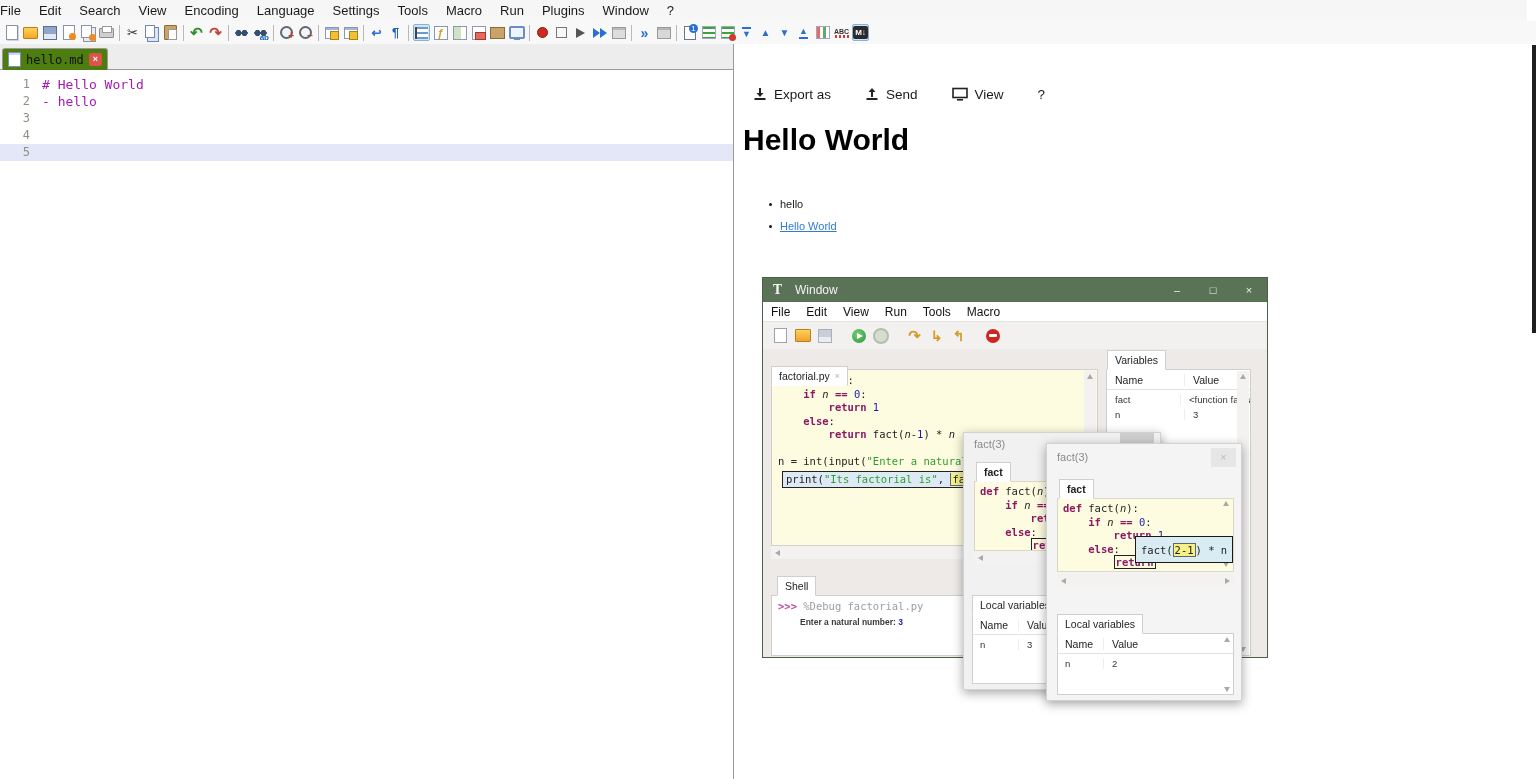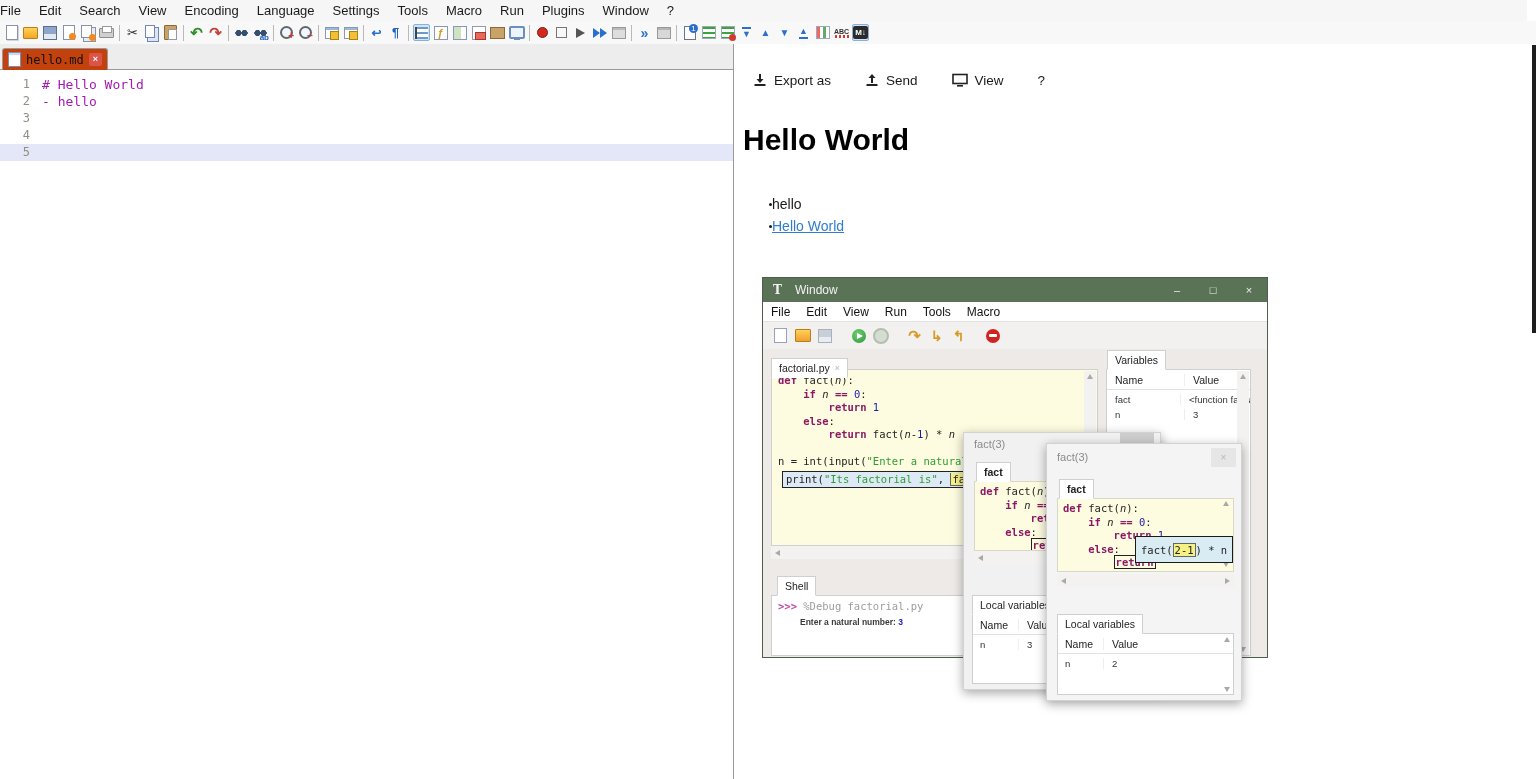--- a/index.html
+++ b/index.html
@@ -66,44 +66,44 @@
   .ic-nav-down::before{content:"▼";color:#2a6fd0;font-size:10px}
   .ic-nav-last::before{content:"▲";color:#2a6fd0;font-size:9px;border-bottom:2px solid #2a6fd0;line-height:9px;padding-bottom:1px}
   .ic-compare-results::before{content:"";width:12px;height:11px;border:1px solid #9ab;background:linear-gradient(90deg,#e66 0 3px,#fff 3px 6px,#6a6 6px 9px,#fff 9px)}
   .ic-spell-check{flex-direction:column}
   .ic-spell-check::before{content:"ABC";font-size:7px;font-weight:bold;color:#333}
   .ic-spell-check::after{content:"";width:14px;height:3px;background:repeating-linear-gradient(90deg,#d03a30 0 2px,transparent 2px 4px)}
   .ic-markdown-viewer::before{content:"M↓";font-size:8px;font-weight:bold;color:#fff;background:#2b2b2b;padding:2px;border-radius:2px}
 
   
   .npp-tabbar{left:0;top:44px;width:733px;height:26px;background:#ededed;border-bottom:1px solid #9a9a9a;box-sizing:border-box}
-  .npp-tab{position:absolute;left:2px;top:4px;height:21px;display:flex;align-items:center;gap:5px;background:#c2410c;border:1px solid #9a9a9a;border-bottom:none;border-radius:3px 3px 0 0;padding:0 5px}
+  .npp-tab{position:absolute;left:2px;top:4px;height:21px;display:flex;align-items:center;gap:5px;background:#4d7c0f;border:1px solid #9a9a9a;border-bottom:none;border-radius:3px 3px 0 0;padding:0 5px}
   .docicon{width:11px;height:13px;background:#fff;border:1px solid #7a8fb3;box-shadow:inset 0 2px 0 #cfd8ea}
   .npp-tab .lbl{font-size:12px;font-family:"DejaVu Sans Mono",monospace;color:#111}
   .tabclose{width:13px;height:13px;background:#dc5348;color:#fff;font-size:9px;line-height:13px;text-align:center;border-radius:2px;font-weight:bold}
 
   
   .npp-editor{left:0;top:70px;width:733px;height:709px;background:#fff;font-family:"DejaVu Sans Mono",monospace;font-size:13px;padding-top:6px;box-sizing:border-box;overflow:hidden}
   .erow{display:flex;height:17px;line-height:17px;align-items:center}
   .erow.current{background:#e4e7f7}
   .lnum{width:30px;text-align:right;padding-right:12px;color:#8f8f83;font-size:12px;flex:0 0 auto}
   .etext{white-space:pre;color:#a21caf}
   .etext .link{text-decoration:underline}
   .caret{display:inline-block;width:1.5px;height:14px;background:#000;vertical-align:middle;margin-right:0.5px}
 
   .vsplit{left:733px;top:44px;width:1px;height:735px;background:#9a9a9a}
 
   
   .mdpanel{left:737px;top:45px;width:799px;height:734px;background:#fff}
   .mdtitle{position:absolute;left:0;top:0;width:100%;height:17px;background:#efefef;border-top:1px solid #4a4a4a;border-bottom:1px solid #4a4a4a;box-sizing:border-box;font-family:"DejaVu Sans Mono",monospace;font-size:11px;color:#111;padding:1px 0 0 3px}
-  .mdtoolbar{position:absolute;left:0;top:19px;width:100%;height:32px;display:flex;align-items:center;gap:34px;padding-left:16px;box-sizing:border-box}
+  .mdtoolbar{position:absolute;left:0;top:33px;width:100%;height:32px;display:flex;align-items:center;gap:34px;padding-left:16px;box-sizing:border-box}
   .mdtb-item{display:flex;align-items:center;gap:7px;font-size:13.5px;color:#1a1a1a}
   .md-h1{position:absolute;left:6px;top:78px;font-size:30px;font-weight:bold;color:#000}
   .md-list{position:absolute;left:32px;top:148px}
-  .md-li{display:flex;align-items:center;gap:0;height:22px;font-size:14px;color:#1a1a1a}
+  .md-li{display:flex;align-items:center;gap:8px;height:22px;font-size:11px;color:#1a1a1a}
   .bullet{width:3px;height:3px;background:#1a1a1a;border-radius:50%}
   .mdlink{color:#2f7cd0;text-decoration:underline}
   .mdscroll{position:absolute;right:0;top:0;width:4px;height:288px;background:#1e1e1e}
 
   
   .thonny{left:25px;top:232px;width:506px;height:420px}
   .twin{position:absolute;left:0;top:0;width:506px;height:381px;background:#edeae7;border:1px solid #4c5f4a;box-sizing:border-box;z-index:1}
   .ttitle{position:absolute;left:0;top:0;width:100%;height:24px;background:#5a7357;display:flex;align-items:center}
   .tlogo{width:13px;height:15px;margin-left:10px;color:#f2f2f2;font-size:12px;font-weight:bold;font-family:"DejaVu Serif",serif}
   .ttitle .txt{color:#f2f2f2;font-size:12px;margin-left:9px}
@@ -330,21 +330,21 @@
           <div class="tic tic-run-script"></div>
           <div class="tic tic-debug-script"></div>
           <div class="tgap"></div>
           <div class="tic tic-step-over"></div>
           <div class="tic tic-step-into"></div>
           <div class="tic tic-step-out"></div>
           <div class="tgap"></div>
           <div class="tic tic-stop"></div>
         </div>
 
-      <div class="ttab" style="left:8px;top:80px;height:20px">
+      <div class="ttab" style="left:8px;top:88px;height:20px">
         <span>factorial.py</span>
         <span class="x">×</span>
       </div>
       <div class="tpane" style="left:8px;top:91px;width:327px;height:177px;background:#fdfce1;padding:4px 6px;overflow:hidden">
         <div class="codearea"><div class="cl"><span class="tk-kw">def</span><span class="tk-pl"> fact(</span><span class="tk-it">n</span><span class="tk-pl">):</span></div><div class="cl"><span class="tk-pl">    </span><span class="tk-kw">if</span><span class="tk-pl"> </span><span class="tk-it">n</span><span class="tk-pl"> </span><span class="tk-op">==</span><span class="tk-pl"> </span><span class="tk-num">0</span><span class="tk-pl">:</span></div><div class="cl"><span class="tk-pl">        </span><span class="tk-kw">return</span><span class="tk-pl"> </span><span class="tk-num">1</span></div><div class="cl"><span class="tk-pl">    </span><span class="tk-kw">else</span><span class="tk-pl">:</span></div><div class="cl"><span class="tk-pl">        </span><span class="tk-kw">return</span><span class="tk-pl"> fact(</span><span class="tk-it">n</span><span class="tk-pl">-</span><span class="tk-num">1</span><span class="tk-pl">) * </span><span class="tk-it">n</span></div><div class="cl"><span class="tk-pl"></span></div><div class="cl"><span class="tk-pl">n = int(input(</span><span class="tk-str">"Enter a natural number: "</span><span class="tk-pl">))</span></div></div>
         <div class="stmt-box">
           <div class="codearea"><div class="cl"><span class="tk-pl">print(</span><span class="tk-str">"Its factorial is"</span><span class="tk-pl">, </span><span class="tk-hl">fact(3)</span><span class="tk-pl">)</span></div></div>
         </div>
       </div>
       <div class="sb" style="left:321px;top:93px;width:12px;height:173px;flex-direction:column;justify-content:flex-start;padding-top:3px">

